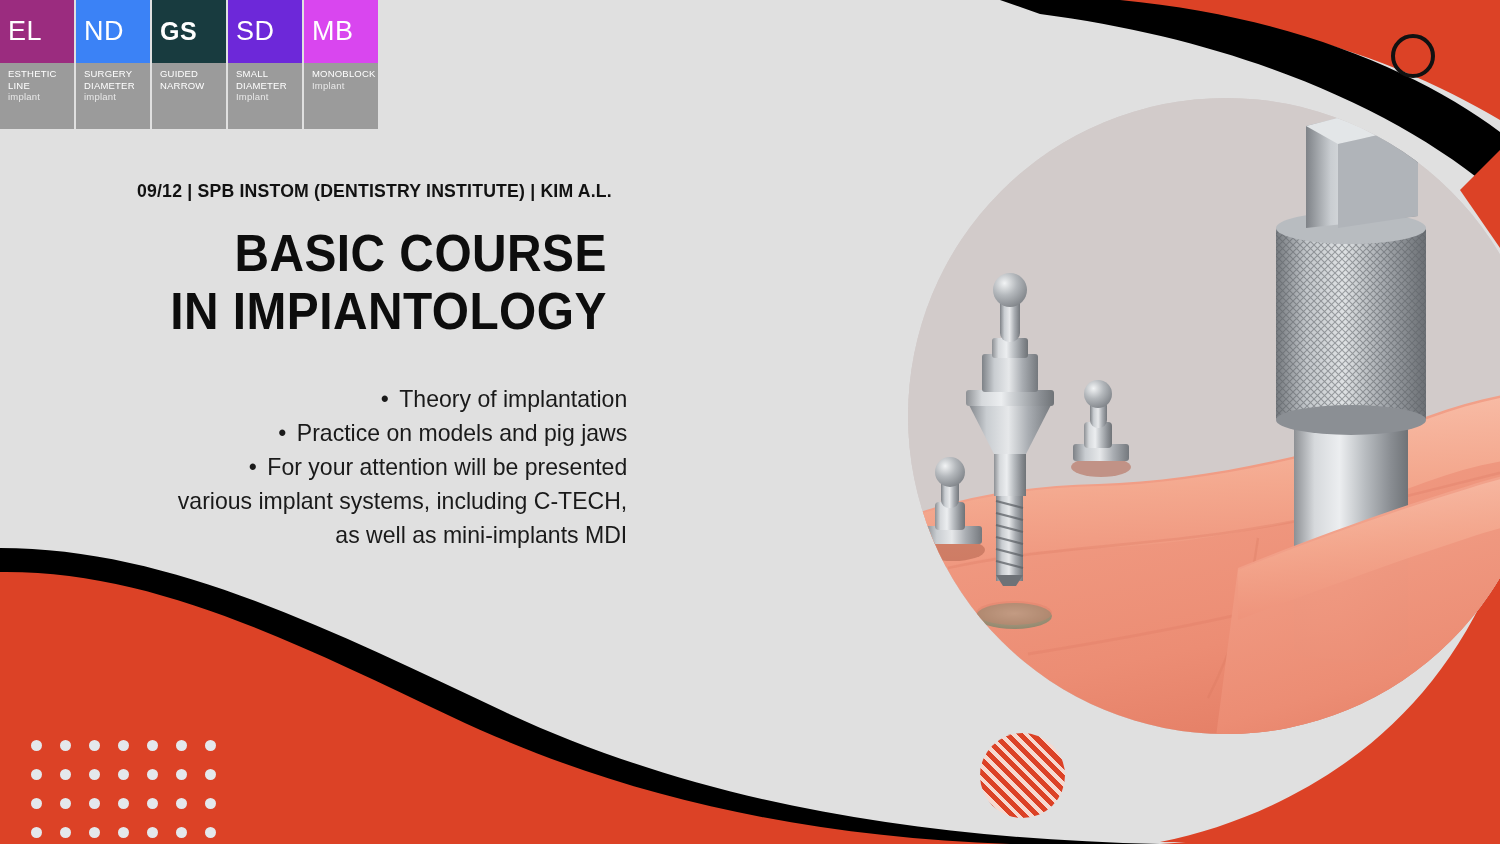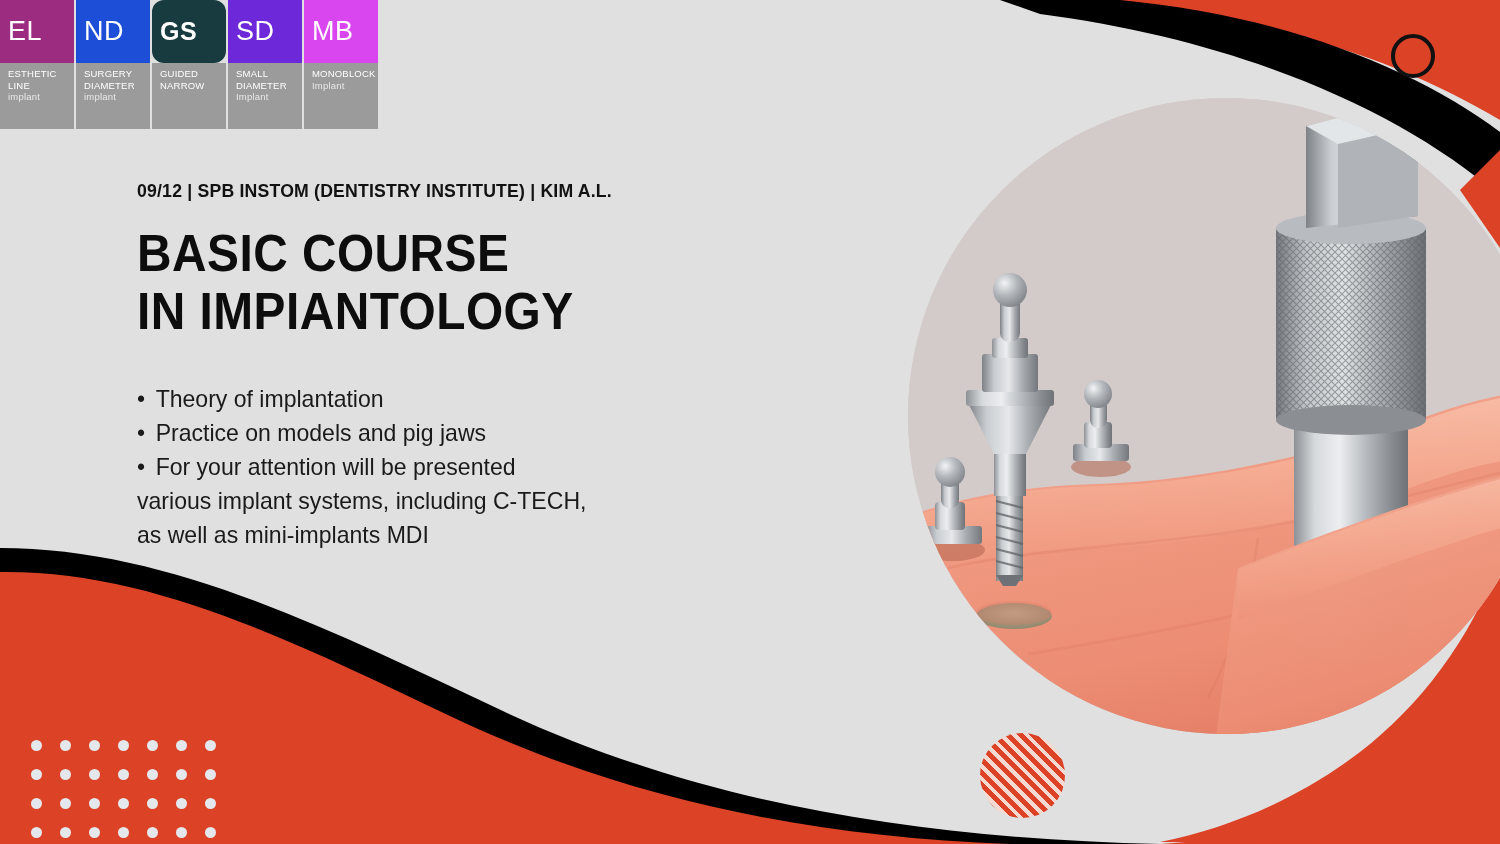--- a/index.html
+++ b/index.html
@@ -41,34 +41,34 @@
   .badge { width:74px; display:flex; flex-direction:column; }
   .badge-code {
     height:63px;
     display:flex; align-items:center;
     padding-left:8px;
     color:#ffffff;
     font-size:27px;
     letter-spacing:0.5px;
     line-height:1;
   }
-  .badge-code.bold { font-weight:bold; font-size:25px;border-radius:12px; }
+  .badge-code.bold { font-weight:bold; font-size:25px; }
   .badge-sub {
     height:66px;
     background:#9b9b9b;
     color:#ffffff;
     padding:5px 6px 16px 8px;
     font-size:9.5px;
     line-height:11.5px;
     letter-spacing:0.2px;
   }
   .badge-sub .l3 { color:#e9e9e9; }
 
   
-  .content { position:absolute; left:137px; top:180px; z-index:25; }
+  .content { position:absolute; left:137px; top:180px; z-index:25;text-align:right; }
   .kicker {
     font-size:19px;
     font-weight:bold;
     color:#121212;
     letter-spacing:0.2px;
     transform:scaleX(0.93);
     transform-origin:left center;
     white-space:nowrap;
   }
   .headline {
@@ -291,21 +291,21 @@
     <div class="badge">
       <div class="badge-code" style="background:#9B2C7F">EL</div>
       <div class="badge-sub">
         <div>ESTHETIC</div>
         <div>LINE</div>
         <div class="l3">implant</div>
       </div>
     </div>
 
     <div class="badge">
-      <div class="badge-code" style="background:#1d4ed8">ND</div>
+      <div class="badge-code" style="background:#3b82f6">ND</div>
       <div class="badge-sub">
         <div>SURGERY</div>
         <div>DIAMETER</div>
         <div class="l3">implant</div>
       </div>
     </div>
 
     <div class="badge">
       <div class="badge-code bold" style="background:#183B3F">GS</div>
       <div class="badge-sub">

